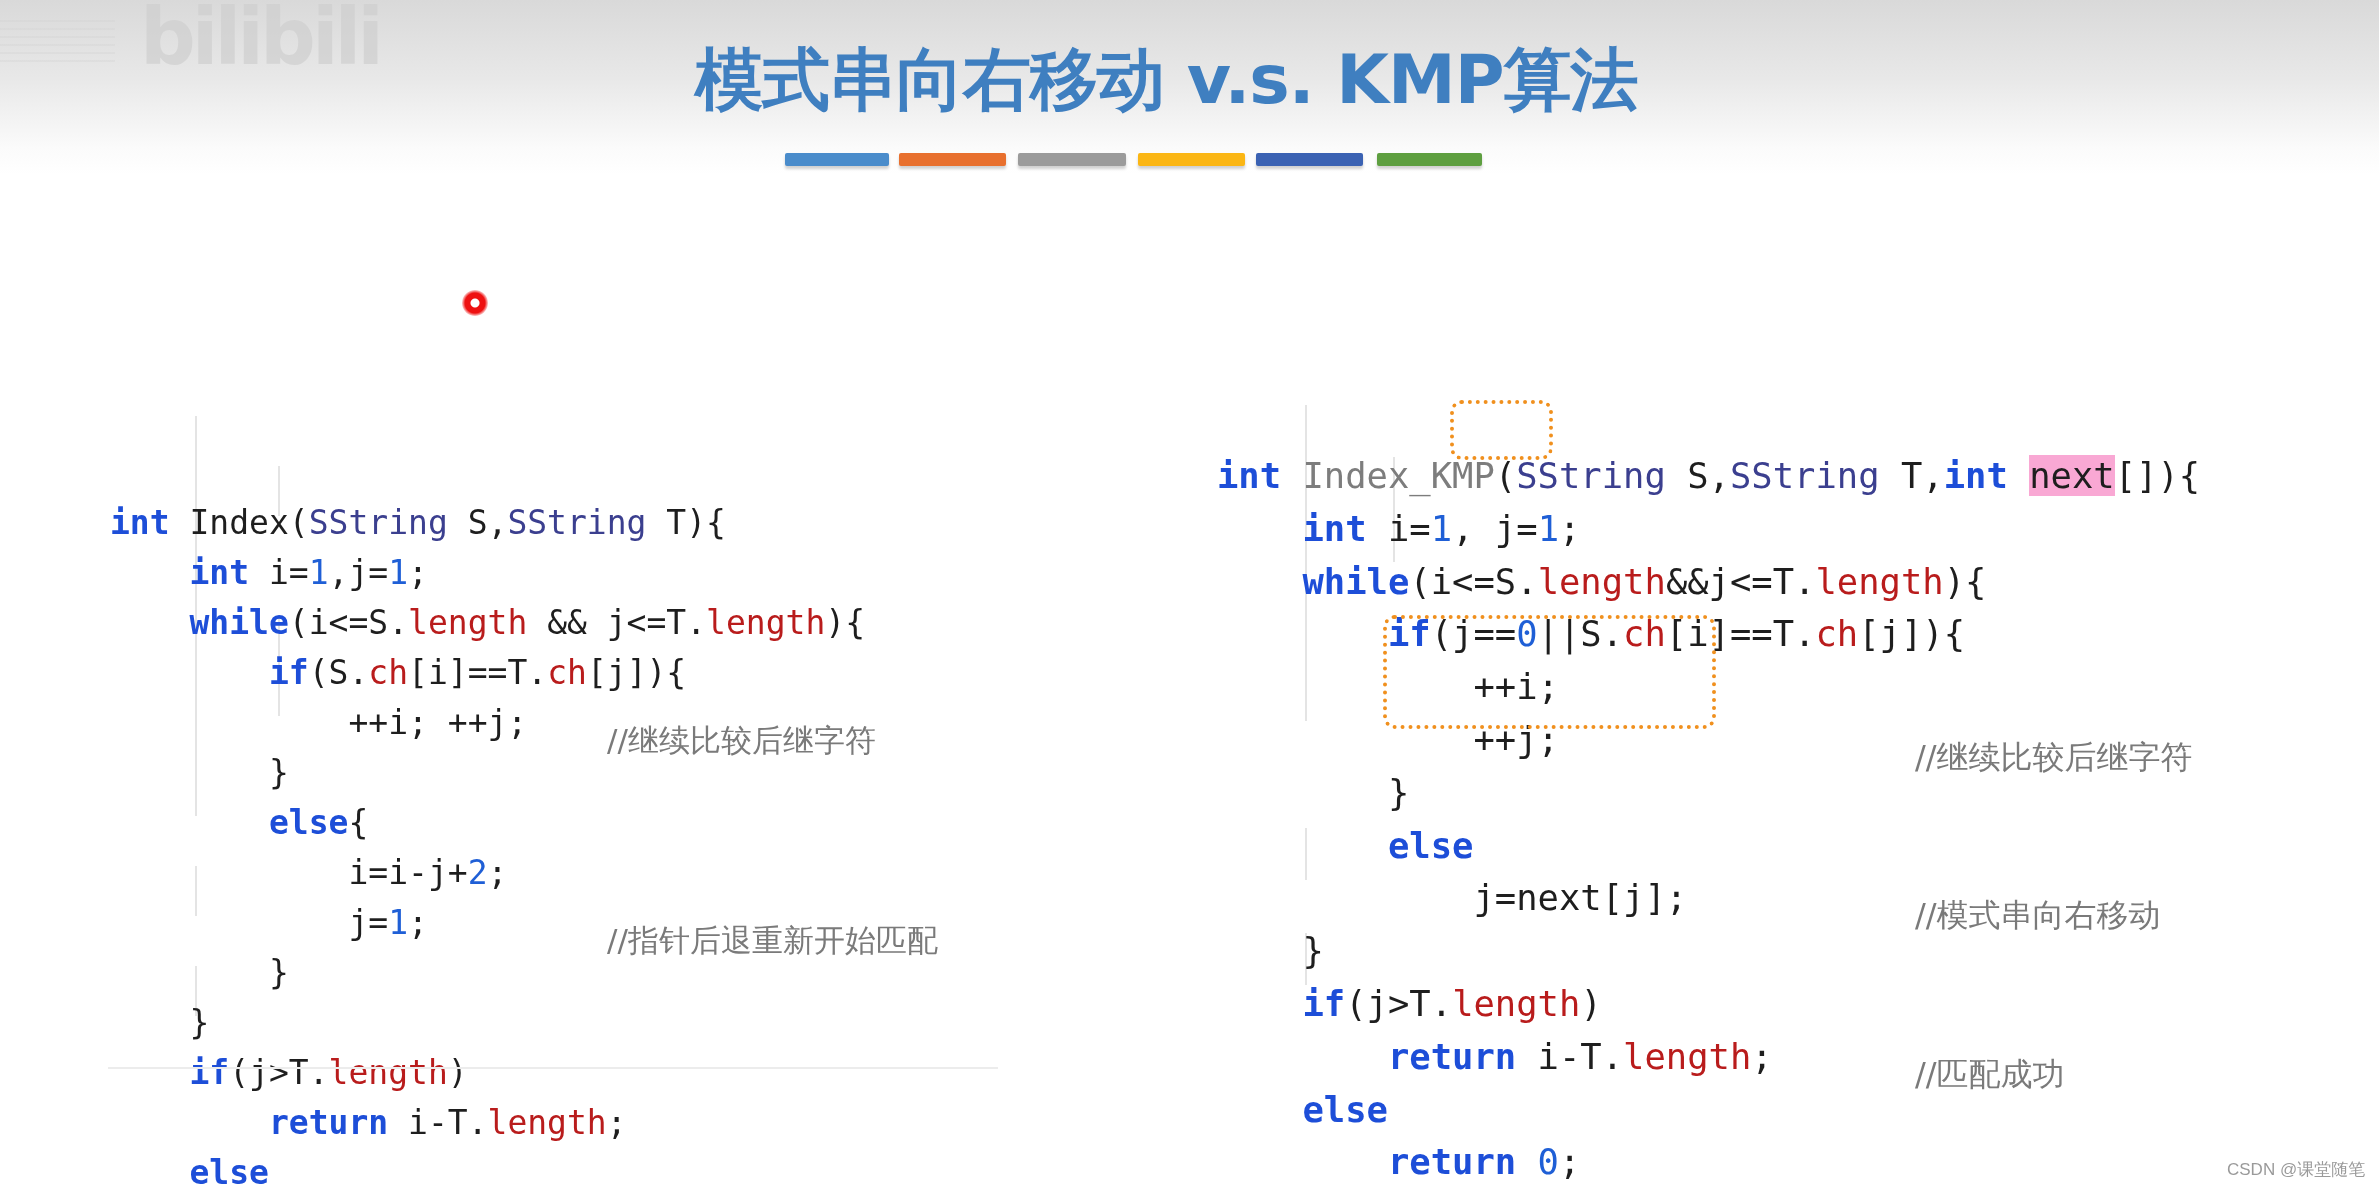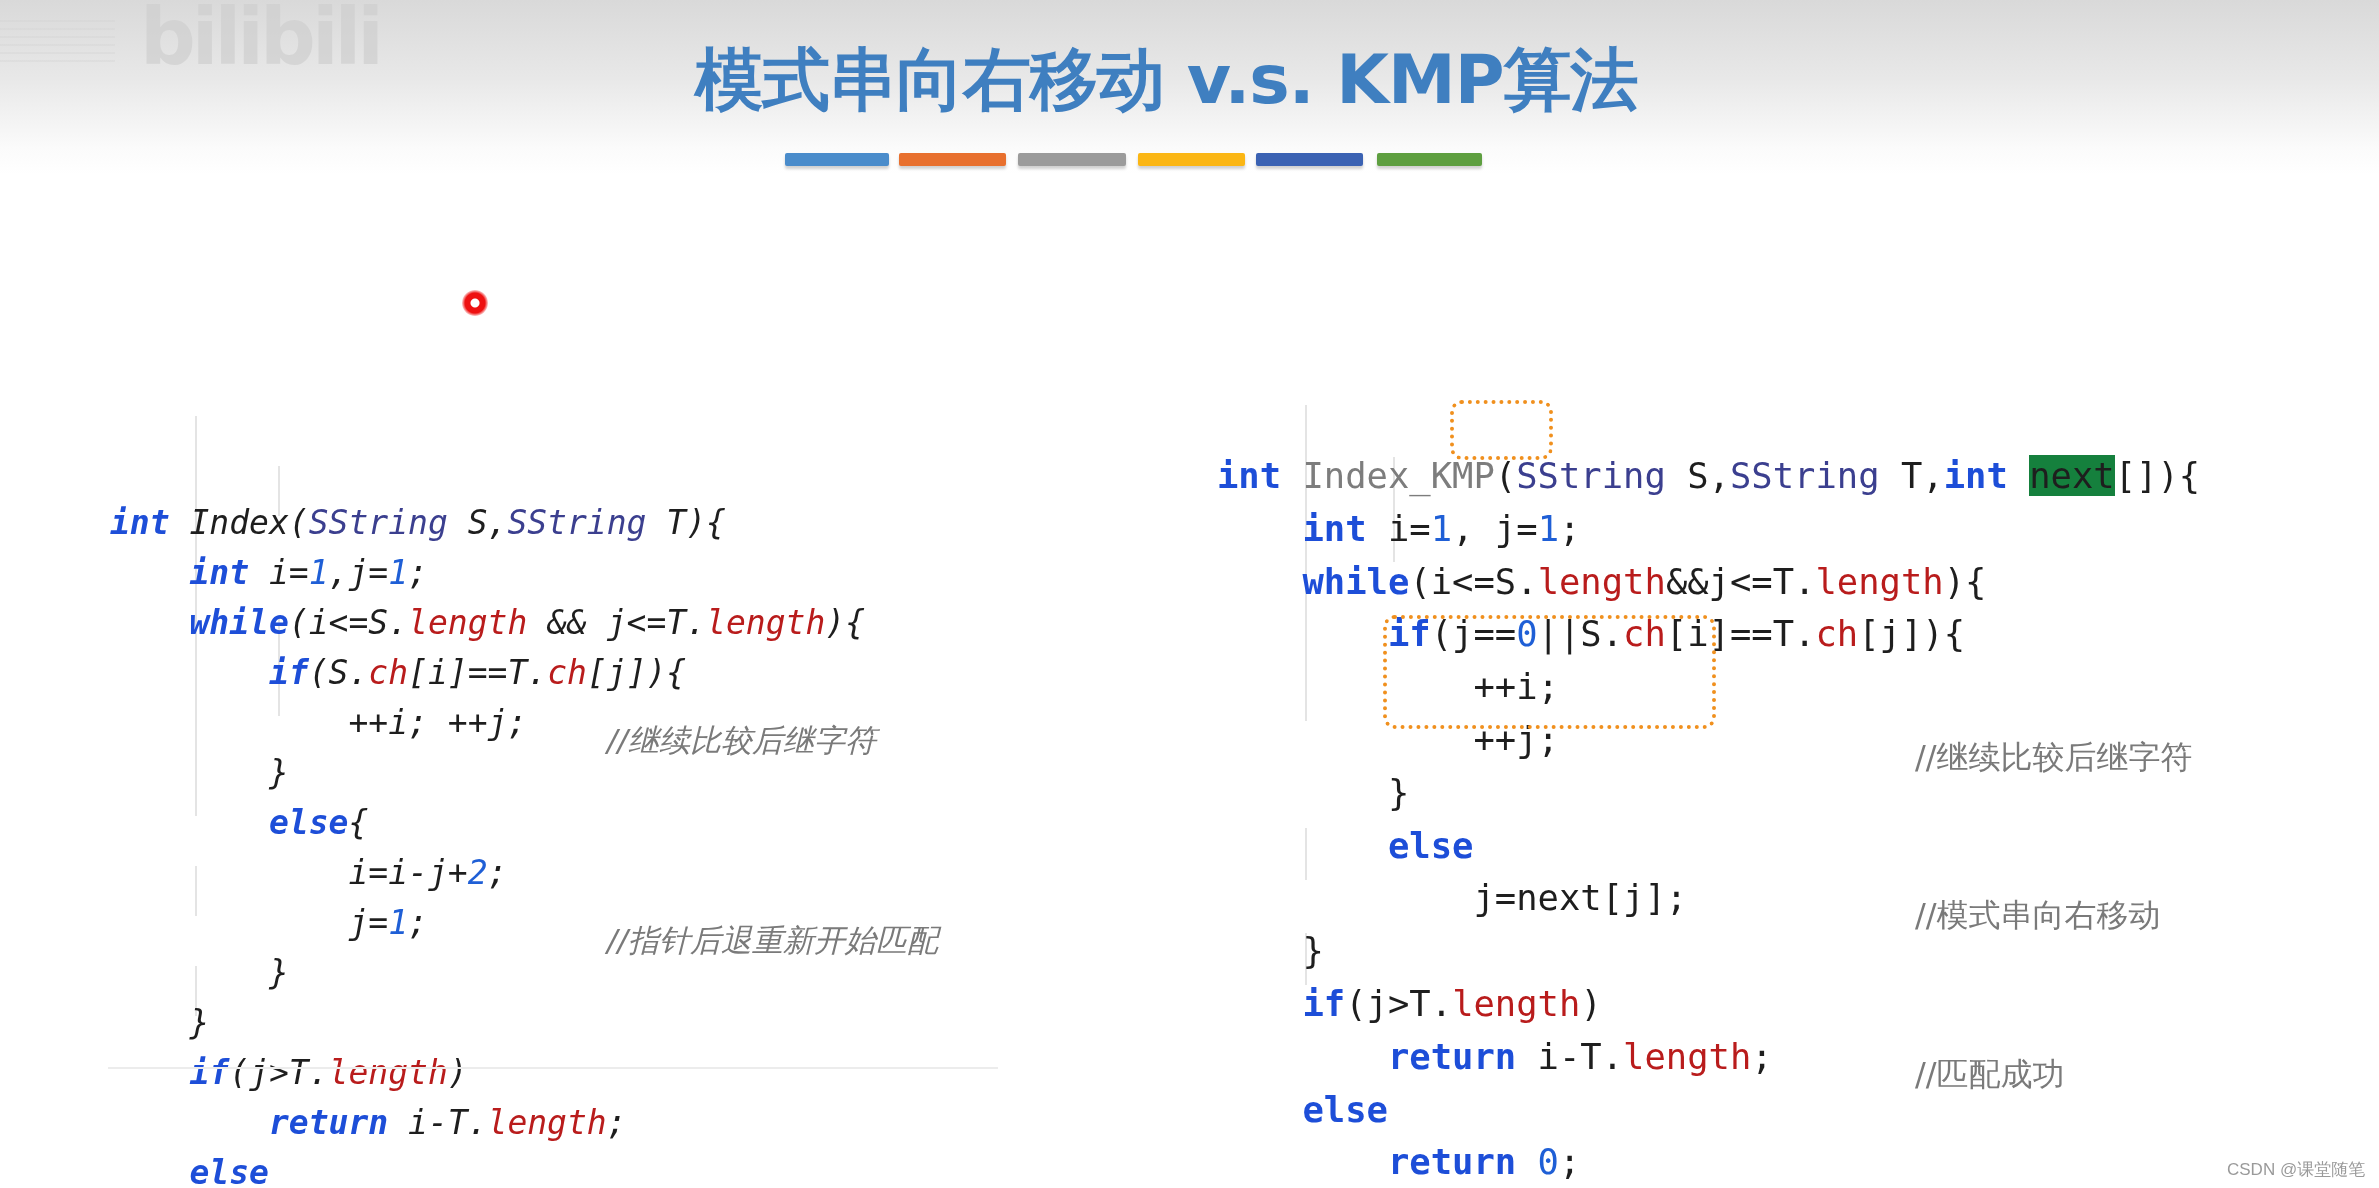--- a/index.html
+++ b/index.html
@@ -35,30 +35,30 @@
     box-shadow: 0 3px 3px rgba(0,0,0,0.18);
   }
 
   .code {
     position: absolute;
     font-family: "DejaVu Sans Mono", monospace;
     color: #1e1e1e; white-space: pre;
   }
   .code-left { left: 110px; top: 264px; font-size: 33px; }
   .code-right { left: 1217px; top: 245px; font-size: 35.5px; }
-  .code-left .line { height: 50px; line-height: 50px; position: relative; font-style: italic; }
+  .code-left .line { height: 50px; line-height: 50px; position: relative; }
   .code-right .line { height: 52.8px; line-height: 52.8px; position: relative; }
 
   .kw { color: #1d4ed8; font-weight: bold; }
   .type { color: #3b3f8f; }
   .num { color: #1f5fd6; }
   .field { color: #b91c1c; }
   .fn-gray { color: #7d7d7d; }
   .plain { color: #1e1e1e; }
-  .hl { background: #15803d; }
+  .hl { background: #f9a8d4; }
   .comment {
     position: absolute; top: 17px;
     font-family: "DejaVu Sans", sans-serif; color: #7a7a7a;
     letter-spacing: 0px;
   }
   .code-left .comment { left: 497px; font-size: 31px; }
   .code-right .comment { left: 698px; font-size: 32px; }
 
   .guide { position: absolute; width: 2px; background: #e4e4e4; }
 

